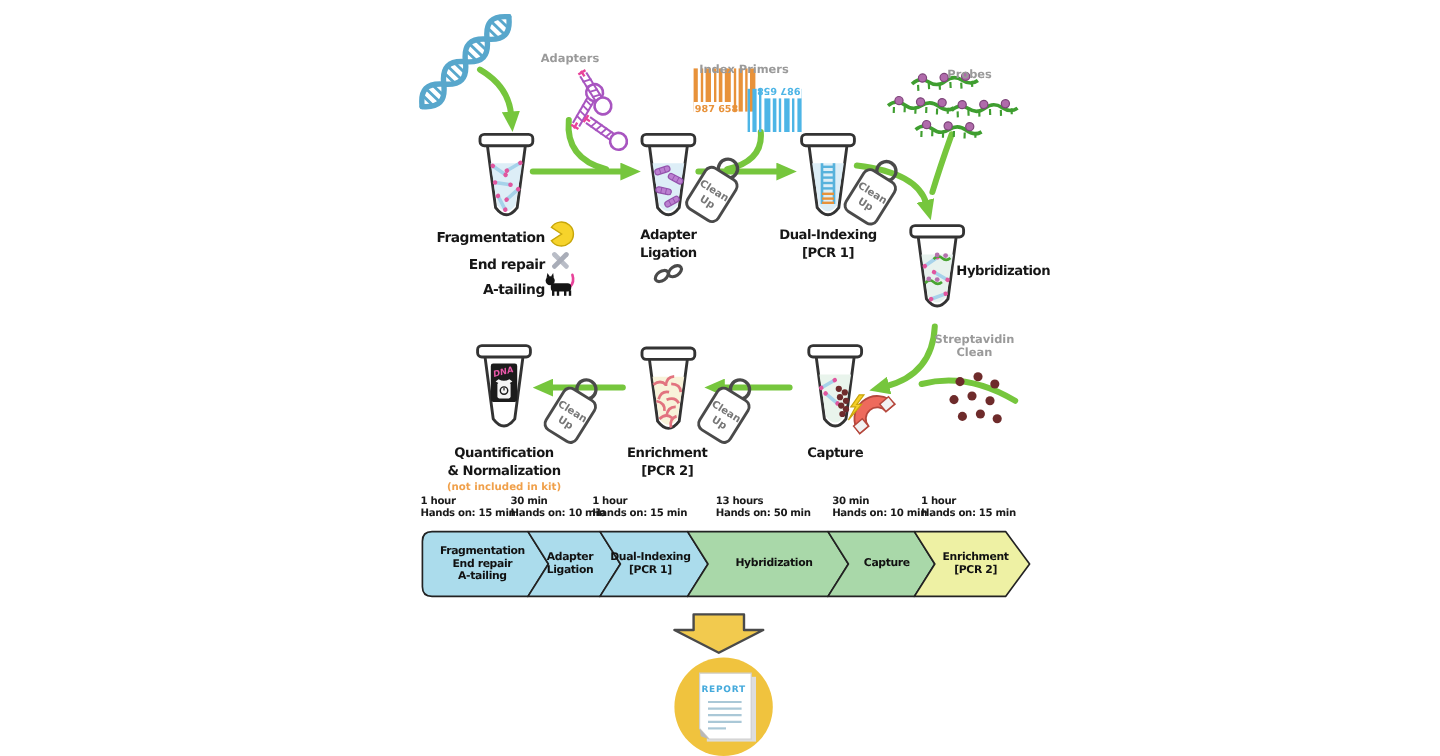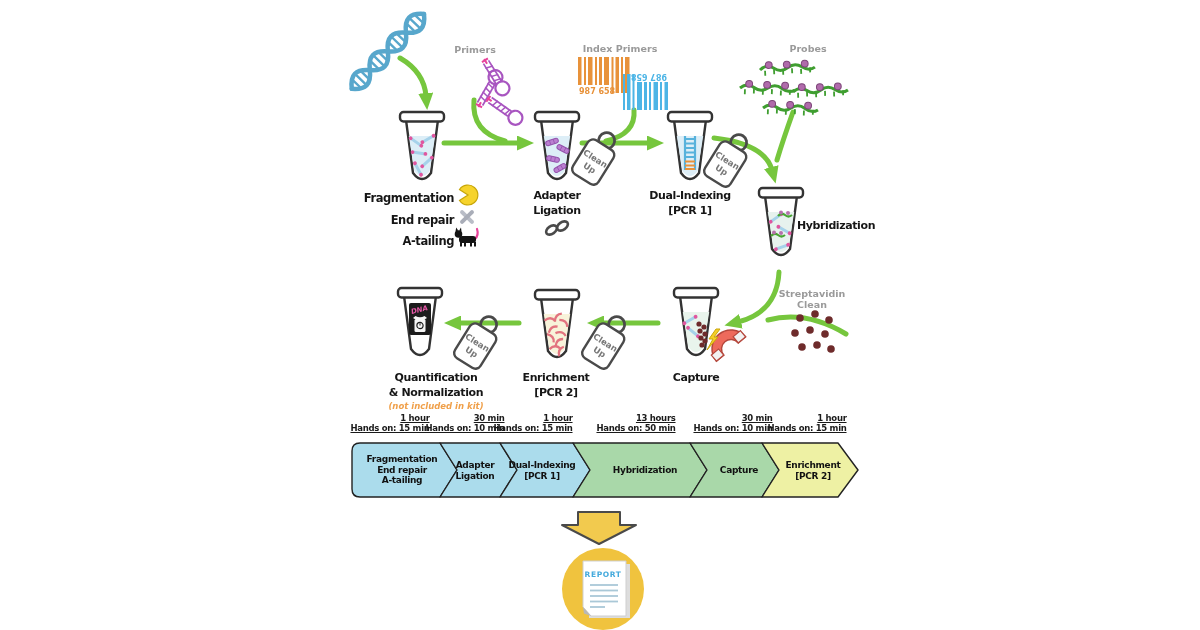--- a/index.html
+++ b/index.html
@@ -6,23 +6,23 @@
   .canvas{position:relative;width:1200px;height:630px;background:#ffffff;overflow:hidden;
           font-family:"DejaVu Sans", sans-serif;}
   .abs{position:absolute;}
   .g-lbl{position:absolute;color:#9a9a9a;font-size:9.5px;font-weight:600;
          transform:translateX(-50%);white-space:nowrap;text-align:center;line-height:11px;}
   .s-lbl{position:absolute;color:#161616;font-size:11px;font-weight:700;letter-spacing:-0.4px;
          transform:translateX(-50%);text-align:center;line-height:14.5px;white-space:nowrap;}
   .s-lbl.single{line-height:13px;}
   .right-block{position:absolute;left:336px;top:188px;width:118px;text-align:right;
          color:#161616;font-size:11.5px;font-weight:700;letter-spacing:-0.4px;line-height:21.5px;}
-  .note{display:block;font-size:8.5px;color:#f0a04a;font-weight:600;letter-spacing:0;line-height:10px;margin-top:1px;font-style:italic;}
-  .tl-time{position:absolute;transform:translateX(-50%);text-align:right;color:#1a1a1a;
-           font-size:8.5px;font-weight:700;letter-spacing:-0.3px;line-height:9.5px;white-space:nowrap;text-decoration:underline;}
+  .note{display:block;font-size:8.5px;color:#f0a04a;font-weight:600;letter-spacing:0;line-height:10px;margin-top:1px;}
+  .tl-time{position:absolute;transform:translateX(-50%);text-align:left;color:#1a1a1a;
+           font-size:8.5px;font-weight:700;letter-spacing:-0.3px;line-height:9.5px;white-space:nowrap;}
   .tl-stage{position:absolute;transform:translate(-50%,-50%);text-align:center;color:#111;
             font-size:9px;font-weight:700;letter-spacing:-0.3px;line-height:10.5px;white-space:nowrap;}
   svg text{font-family:"DejaVu Sans", sans-serif;}
 </style>
 </head>
 <body>
 
 <div class="canvas">
 
 <svg class="abs" style="left:0;top:0;" width="1200" height="630" viewBox="0 0 1200 630">
@@ -334,24 +334,24 @@
     <g stroke="#aac8d7" stroke-width="1.8">
       <line x1="590" y1="585" x2="618" y2="585"></line>
           <line x1="590" y1="590.5" x2="618" y2="590.5"></line>
       <line x1="590" y1="596" x2="618" y2="596"></line>
           <line x1="590" y1="601.5" x2="618" y2="601.5"></line>
       <line x1="590" y1="607" x2="605" y2="607"></line>
     </g>
   </g>
 </svg>
 
-<div class="g-lbl" style="left:475px;top:44px;">Primers</div>
-<div class="g-lbl" style="left:620px;top:43px;">Index Primers</div>
-<div class="g-lbl" style="left:786px;top:43px;padding-left:44px;">Probes</div>
-<div class="g-lbl" style="left:812px;top:288px;text-align:center;">
+<div class="g-lbl" style="left:475px;top:44px;">Adapters</div>
+<div class="g-lbl" style="left:620px;top:53px;">Index Primers</div>
+<div class="g-lbl" style="left:786px;top:57px;padding-left:44px;">Probes</div>
+<div class="g-lbl" style="left:812px;top:278px;text-align:center;">
   <div>Streptavidin</div>
   <div>Clean</div>
 </div>
 
 <div class="right-block">
   <div>Fragmentation</div>
   <div>End repair</div>
   <div>A-tailing</div>
 </div>
 <div class="s-lbl" style="left:557px;top:189px;">
@@ -361,21 +361,21 @@
 <div class="s-lbl" style="left:690px;top:189px;">
   <div>Dual-Indexing</div>
   <div>[PCR 1]</div>
 </div>
 <div class="s-lbl single" style="left:836px;top:219px;">Hybridization</div>
 <div class="s-lbl single" style="left:696px;top:371px;">Capture</div>
 <div class="s-lbl" style="left:556px;top:371px;">
   <div>Enrichment</div>
   <div>[PCR 2]</div>
 </div>
-<div class="s-lbl" style="left:420px;top:371px;margin-left:16px;">
+<div class="s-lbl" style="left:420px;top:371px;">
   <div>Quantification</div>
   <div>&amp; Normalization</div>
   <span class="note">(not included in kit)</span>
 </div>
 
 <div class="tl-time" style="left:390px;top:414px;">
   <div>1 hour</div>
   <div>Hands on: 15 min</div>
 </div>
 <div class="tl-time" style="left:465px;top:414px;">

